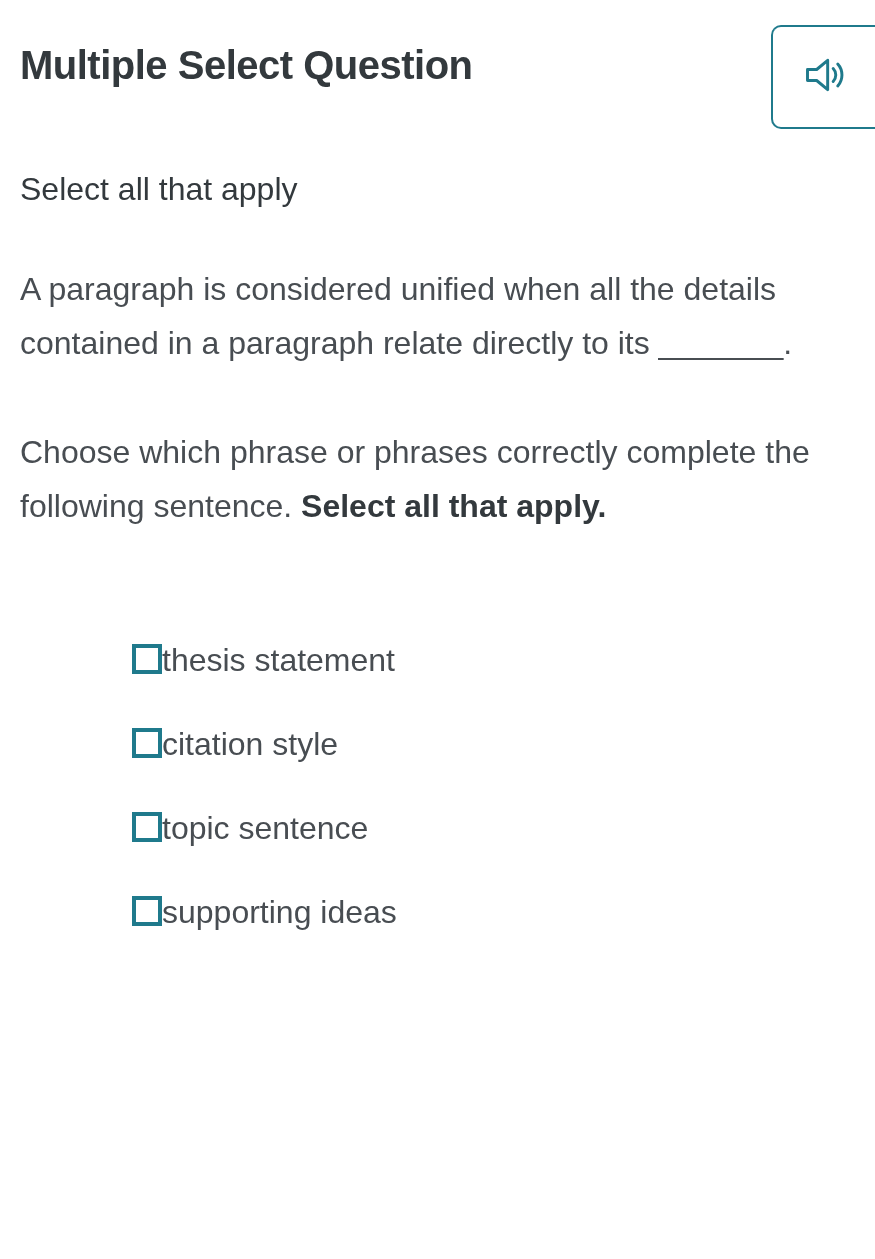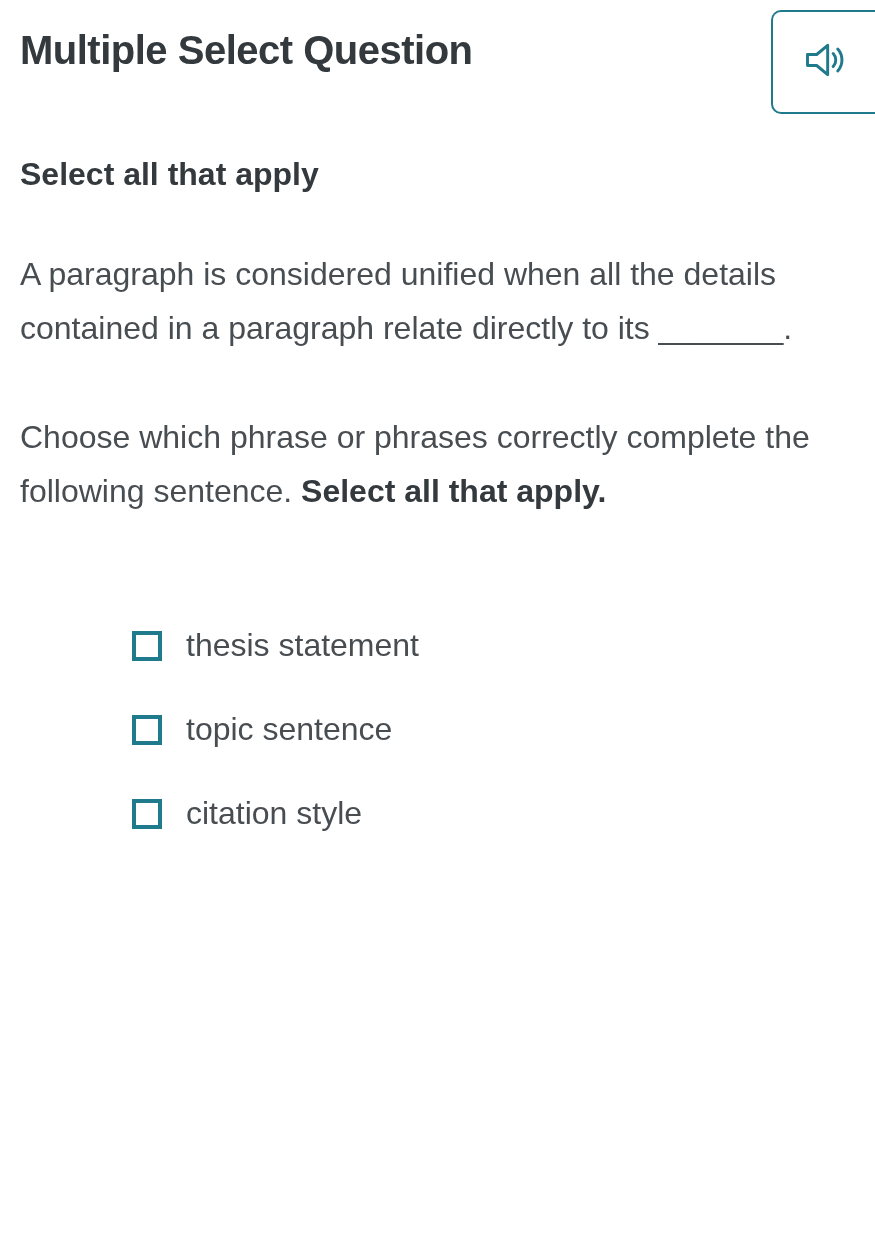--- a/index.html
+++ b/index.html
@@ -7,20 +7,21 @@
     margin: 0;
     padding: 0;
     font-family: -apple-system, BlinkMacSystemFont, "Segoe UI", "Helvetica Neue", Arial, sans-serif;
     color: #3a3f44;
     background: #fff;
     width: 875px;
   }
   .container {
     padding: 28px 20px 20px 20px;
     position: relative;
+    margin-top: 15px;
   }
   .header-row {
     display: flex;
     align-items: flex-start;
     justify-content: space-between;
   }
   .title {
     font-size: 40px;
     font-weight: 700;
     margin: 0;
@@ -39,39 +40,38 @@
     background: #fff;
     margin-right: -20px;
     margin-top: -18px;
     border-right: none;
     border-top-right-radius: 0;
     border-bottom-right-radius: 0;
   }
   .audio-btn svg { width: 44px; height: 44px; }
   .subheading {
     font-size: 32px;
-    font-weight: 700;
+    font-weight: 400;
     margin: 42px 0 0 0;
     color: #33393d;
   }
   .body-text {
     font-size: 32px;
     line-height: 1.7;
     margin-top: 54px;
     color: #484d52;
   }
   .body-text .bold { font-weight: 700; color: #33393d; }
   .options {
     margin-top: 110px;
     padding-left: 112px;
   }
   .option {
     display: flex;
-    align-items: flex-end;
-    gap: 24px;
+    align-items: flex-start;
     margin-bottom: 52px;
     cursor: pointer;
   }
   .checkbox {
     width: 30px;
     height: 30px;
     border: 4px solid #1f7a8c;
     flex-shrink: 0;
     background: #fff;
   }
@@ -106,20 +106,24 @@
     <span>Choose which phrase or phrases correctly complete the following sentence. </span><span class="bold">Select all that apply.</span>
   </p>
 
   <div class="options">
     <div class="option">
       <div class="checkbox"></div>
       <span class="option-label">thesis statement</span>
     </div>
     <div class="option">
       <div class="checkbox"></div>
+      <span class="option-label">citation style</span>
+    </div>
+    <div class="option">
+      <div class="checkbox"></div>
       <span class="option-label">topic sentence</span>
     </div>
     <div class="option">
       <div class="checkbox"></div>
-      <span class="option-label">citation style</span>
+      <span class="option-label">supporting ideas</span>
     </div>
   </div>
 </div>
 
 </body></html>

